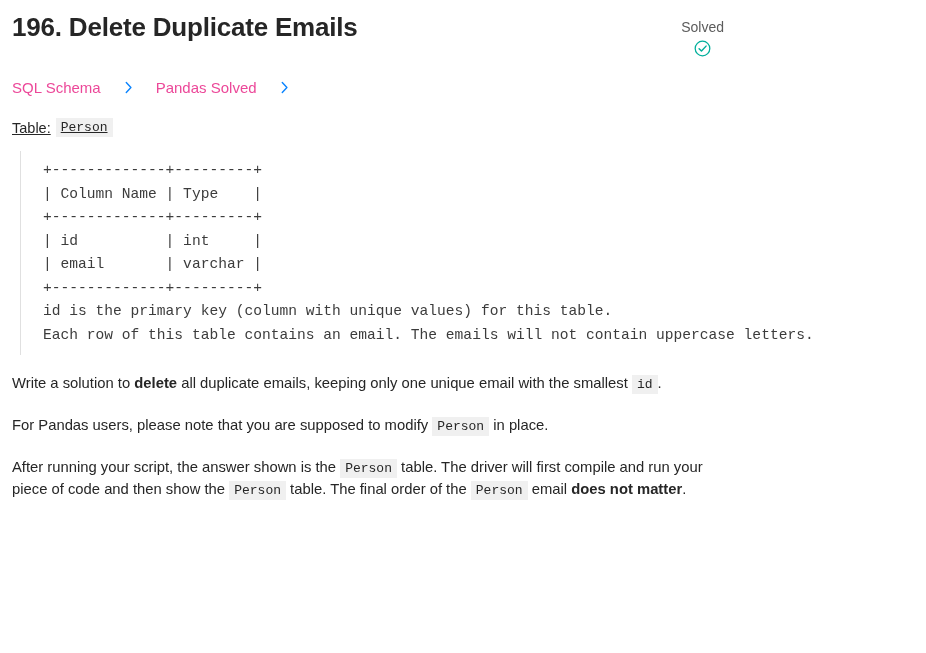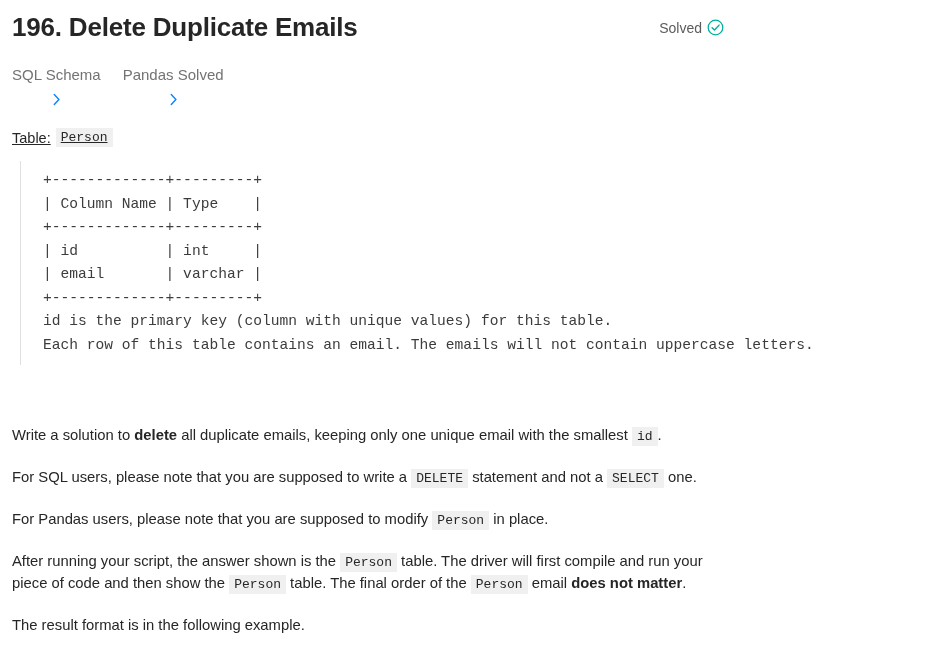--- a/index.html
+++ b/index.html
@@ -34,20 +34,21 @@
     color: #262626;
     letter-spacing: -0.2px;
     margin: 0;
     line-height: 34px;
   }
   .solved-wrap {
     display: flex;
     align-items: center;
     gap: 5px;
     margin-top: 9px;
+    flex-direction: column;
   }
   .solved-text {
     font-size: 14px;
     color: #5c5c5c;
   }
   .check-icon svg { display: block; }
 
   
   .tag-row {
     display: flex;
@@ -77,26 +78,25 @@
   
   .schema-row {
     display: flex;
     align-items: center;
     gap: 22px;
     margin-top: 22px;
   }
   .schema-link {
     display: inline-flex;
     align-items: center;
-    gap: 10px;
-    color: #737373;
+    gap: 22px;
+    color: #ec4899;
     font-size: 15px;
     cursor: pointer;
     text-decoration: none;
-    flex-direction: column;
   }
   .chev { display: inline-flex; }
 
   
   .table-label {
     margin-top: 22px;
     font-size: 14.5px;
     color: #262626;
     display: flex;
     align-items: center;
@@ -122,21 +122,21 @@
   .pre-block pre {
     margin: 0;
     font-family: "Liberation Mono", "DejaVu Sans Mono", monospace;
     font-size: 14.6px;
     line-height: 23.5px;
     color: #3c3c3c;
     white-space: pre;
   }
 
   
-  .body-copy { margin-top: 60px; }
+  .body-copy { margin-top: 18px; }
   .body-copy p {
     margin: 0 0 20px 0;
     font-size: 14.8px;
     line-height: 21px;
     color: #262626;
   }
   .body-copy p:last-child { margin-bottom: 0; }
   .body-copy b { font-weight: bold; }
 </style>
 </head>
@@ -191,24 +191,20 @@
 +-------------+---------+
 id is the primary key (column with unique values) for this table.
 Each row of this table contains an email. The emails will not contain uppercase letters.</pre>
   </div>
 
   <div class="body-copy">
     <p>
       <span>Write a solution to </span><b>delete</b><span> all duplicate emails, keeping only one unique email with the smallest </span><code class="inline">id</code><span>.</span>
     </p>
     <p>
-      <span>For SQL users, please note that you are supposed to write a </span><code class="inline">DELETE</code><span> statement and not a </span><code class="inline">SELECT</code><span> one.</span>
-    </p>
-    <p>
       <span>For Pandas users, please note that you are supposed to modify </span><code class="inline">Person</code><span> in place.</span>
     </p>
     <p>
       <span>After running your script, the answer shown is the </span><code class="inline">Person</code><span> table. The driver will first compile and run your piece of code and then show the </span><code class="inline">Person</code><span> table. The final order of the </span><code class="inline">Person</code><span> email </span><b>does not matter</b><span>.</span>
     </p>
-    <p>The result format is in the following example.</p>
   </div>
 
 </div>
 
 </body></html>

